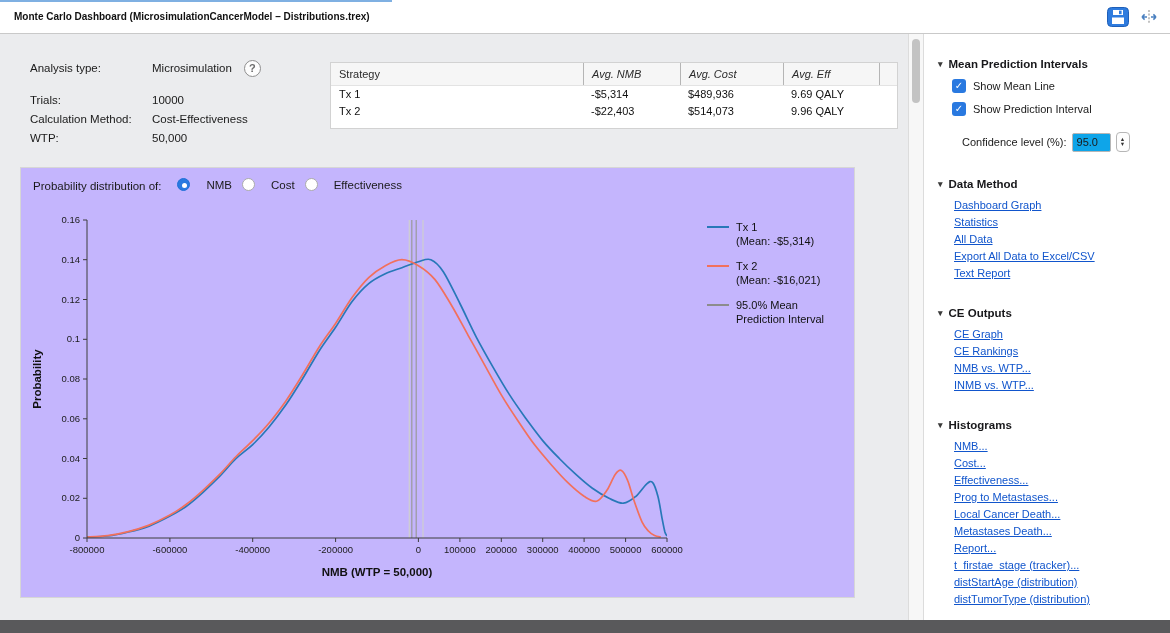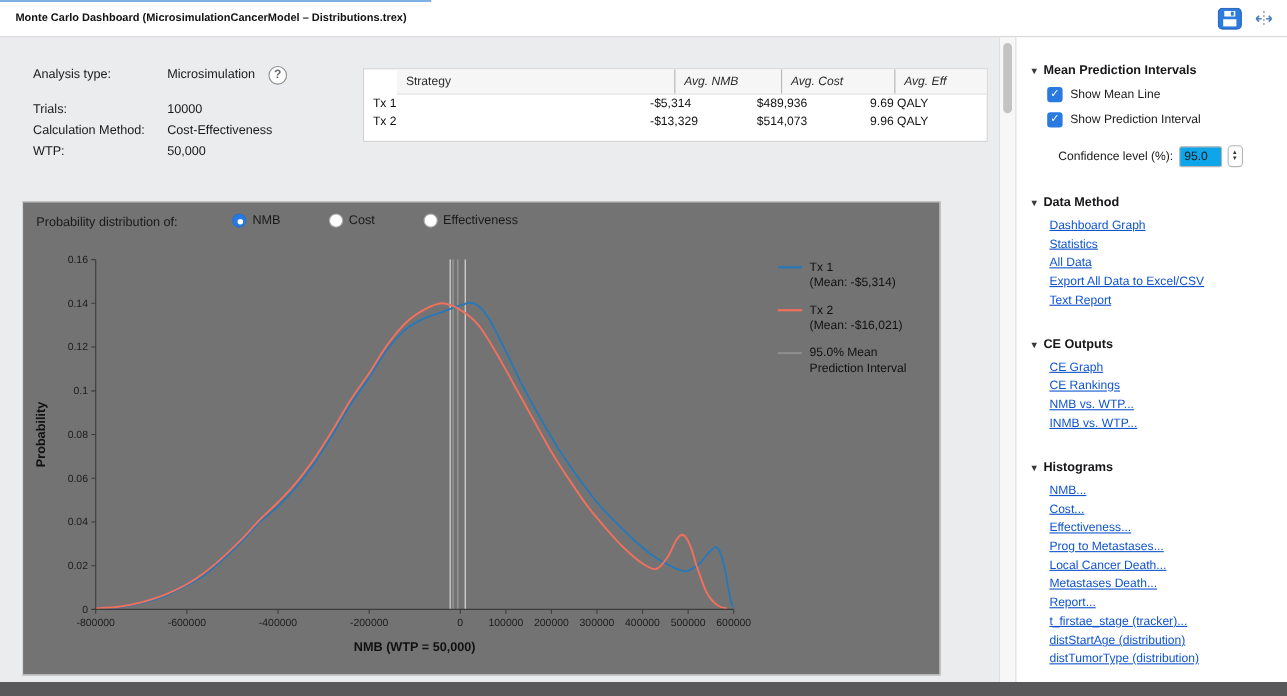--- a/index.html
+++ b/index.html
@@ -25,31 +25,31 @@
   .info-row.first { margin-bottom:16px; }
   .info-label { width:122px; color:#1a1a1a; }
   .info-value { color:#1a1a1a; }
   .help { width:17px; height:17px; border-radius:50%; border:1.5px solid #8e8e8e; color:#6b6b6b;
           font-size:11px; font-weight:bold; text-align:center; line-height:15px; margin-left:12px; background:#fdfdfd; }
 
   
   .strategy-table { position:absolute; left:330px; top:28px; width:568px; background:#fff;
                     border:1px solid #d2d2d2; font-size:11px; padding-bottom:8px; }
   .st-head { display:grid; grid-template-columns:252px 97px 103px 96px 1fr; background:#f6f6f6;
-             border-bottom:1px solid #e3e3e3;margin-left:30px; }
+             border-bottom:1px solid #e3e3e3; }
   .st-hcell { padding:4px 8px; color:#2b2b2b; height:22px; line-height:14px; }
   .st-hcell.sep { border-left:1px solid #b5b5b5;font-style:italic; }
   .st-row { display:grid; grid-template-columns:252px 97px 103px 96px 1fr; }
   .st-cell { padding:2px 8px; height:17px; line-height:13px; color:#101010; }
 
   
-  .chart-panel { position:absolute; left:20px; top:149px; width:835px; height:431px; background:#737373;
+  .chart-panel { position:absolute; left:20px; top:133px; width:835px; height:431px; background:#c4b5fd;
                  border:1px solid #d6d6d6; }
   .dist-row { position:absolute; left:12px; top:10px; display:flex; align-items:center; gap:16px; font-size:11.5px; }
-  .radio-opt { display:inline-flex; align-items:center; gap:5px; margin-right:10px; cursor:default;margin-left:34px; }
+  .radio-opt { display:inline-flex; align-items:center; gap:16px; margin-right:10px; cursor:default; }
   .rb { width:13px; height:13px; border-radius:50%; border:1px solid #ababab; background:#fff; display:inline-block; position:relative; }
   .rb.sel { background:#2979e0; border-color:#2270d8; }
   .rb.sel::after { content:''; position:absolute; left:4px; top:4px; width:5px; height:5px; border-radius:50%; background:#fff; }
   .chart-wrap { position:absolute; left:6px; top:40px; display:flex; }
   .legend { margin-left:8px; margin-top:12px; width:146px; font-size:11px; color:#111; }
   .legend-item { display:flex; margin-bottom:11px; line-height:14px; }
   .swatch { width:22px; height:2px; margin:6px 7px 0 0; flex:none; }
 
   
   .vscroll { position:absolute; left:908px; top:34px; width:15px; height:586px; background:#f7f7f7; border-left:1px solid #dcdcdc; }
@@ -140,21 +140,21 @@
     <div id="st-body">
         <div class="st-row">
           <div class="st-cell">Tx 1</div>
           <div class="st-cell">-$5,314</div>
           <div class="st-cell">$489,936</div>
           <div class="st-cell">9.69 QALY</div>
           <div class="st-cell"></div>
         </div>
         <div class="st-row">
           <div class="st-cell">Tx 2</div>
-          <div class="st-cell">-$13,329</div>
+          <div class="st-cell">-$22,403</div>
           <div class="st-cell">$514,073</div>
           <div class="st-cell">9.96 QALY</div>
           <div class="st-cell"></div>
         </div>
       </div>
   </div>
 
   <div class="chart-panel">
     <div class="dist-row">
       <span>Probability distribution of:</span>

